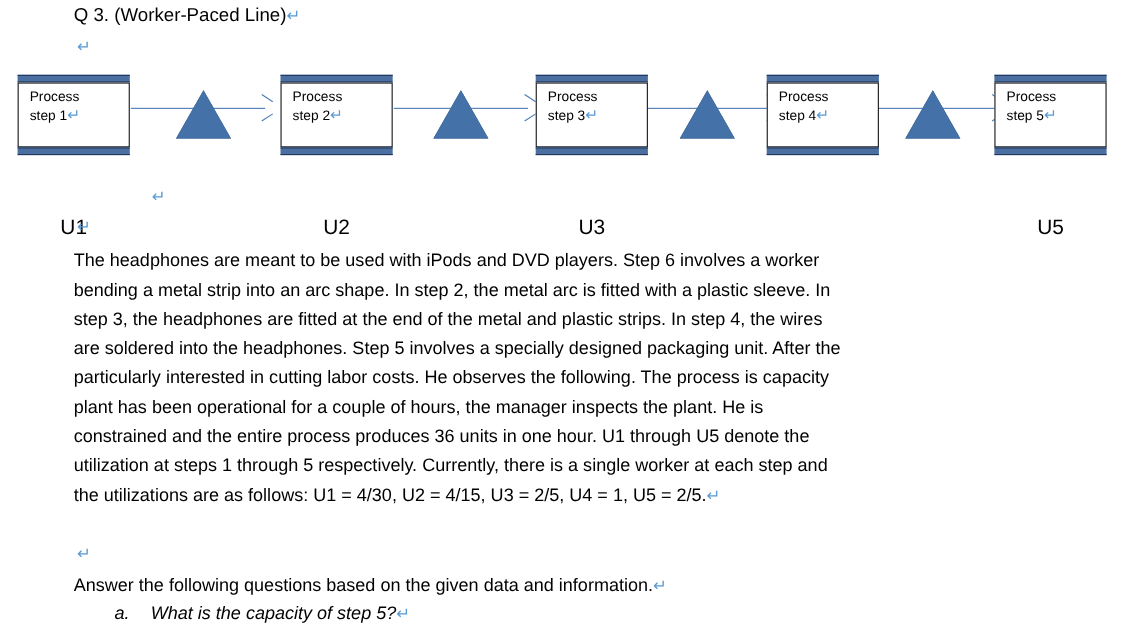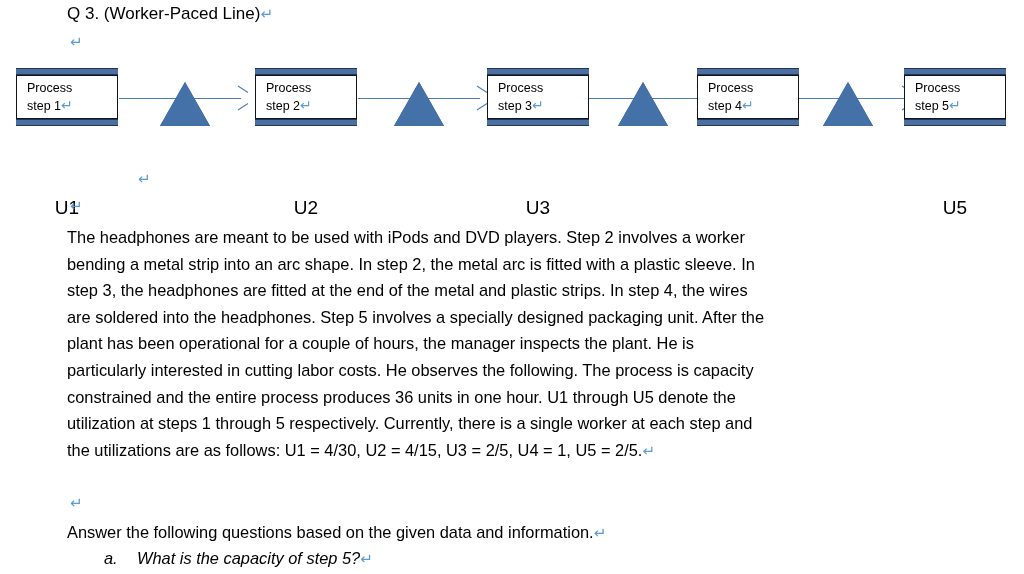--- a/index.html
+++ b/index.html
@@ -64,21 +64,21 @@
   .proc-bar {
     height: 7px;
     background: #4A6FA0;
     border-top: 1px solid #20365B;
     border-bottom: 1px solid #20365B;
     box-sizing: border-box;
   }
   .proc-bar.top { margin-bottom: 0; }
   .proc-bar.bottom { margin-top: 0; }
   .proc-body {
-    height: 44px;
+    height: 59px;
     background: #ffffff;
     border: 1.6px solid #111418;
     box-sizing: border-box;
     padding: 4px 0 0 10px;
   }
   .proc-line {
     font-size: 12.5px;
     line-height: 17px;
     color: #000;
     white-space: nowrap;
@@ -232,26 +232,26 @@
     <div class="proc-bar bottom"></div>
   </div>
   <div class="u-label" style="left:904px;text-align:center;">U5</div>
 
 </div>
 
 <span class="free-pilcrow" style="left:138px; top:170px;">↵</span>
 <span class="free-pilcrow" style="left:70px; top:197px;">↵</span>
 
 <div class="body-text">
-  <div class="line">The headphones are meant to be used with iPods and DVD players. Step 2 involves a worker</div>
+  <div class="line">The headphones are meant to be used with iPods and DVD players. Step 6 involves a worker</div>
   <div class="line">bending a metal strip into an arc shape. In step 2, the metal arc is fitted with a plastic sleeve. In</div>
   <div class="line">step 3, the headphones are fitted at the end of the metal and plastic strips. In step 4, the wires</div>
   <div class="line">are soldered into the headphones. Step 5 involves a specially designed packaging unit. After the</div>
+  <div class="line">particularly interested in cutting labor costs. He observes the following. The process is capacity</div>
   <div class="line">plant has been operational for a couple of hours, the manager inspects the plant. He is</div>
-  <div class="line">particularly interested in cutting labor costs. He observes the following. The process is capacity</div>
   <div class="line">constrained and the entire process produces 36 units in one hour. U1 through U5 denote the</div>
   <div class="line">utilization at steps 1 through 5 respectively. Currently, there is a single worker at each step and</div>
   <div class="line"><span>the utilizations are as follows: U1 = 4/30, U2 = 4/15, U3 = 2/5, U4 = 1, U5 = 2/5.</span><span class="pilcrow">↵</span></div>
 </div>
 
 <span class="free-pilcrow" style="left:70px; top:494px;">↵</span>
 
 <div class="answer-intro">
   <span>Answer the following questions based on the given data and information.</span><span class="pilcrow">↵</span>
 </div>

